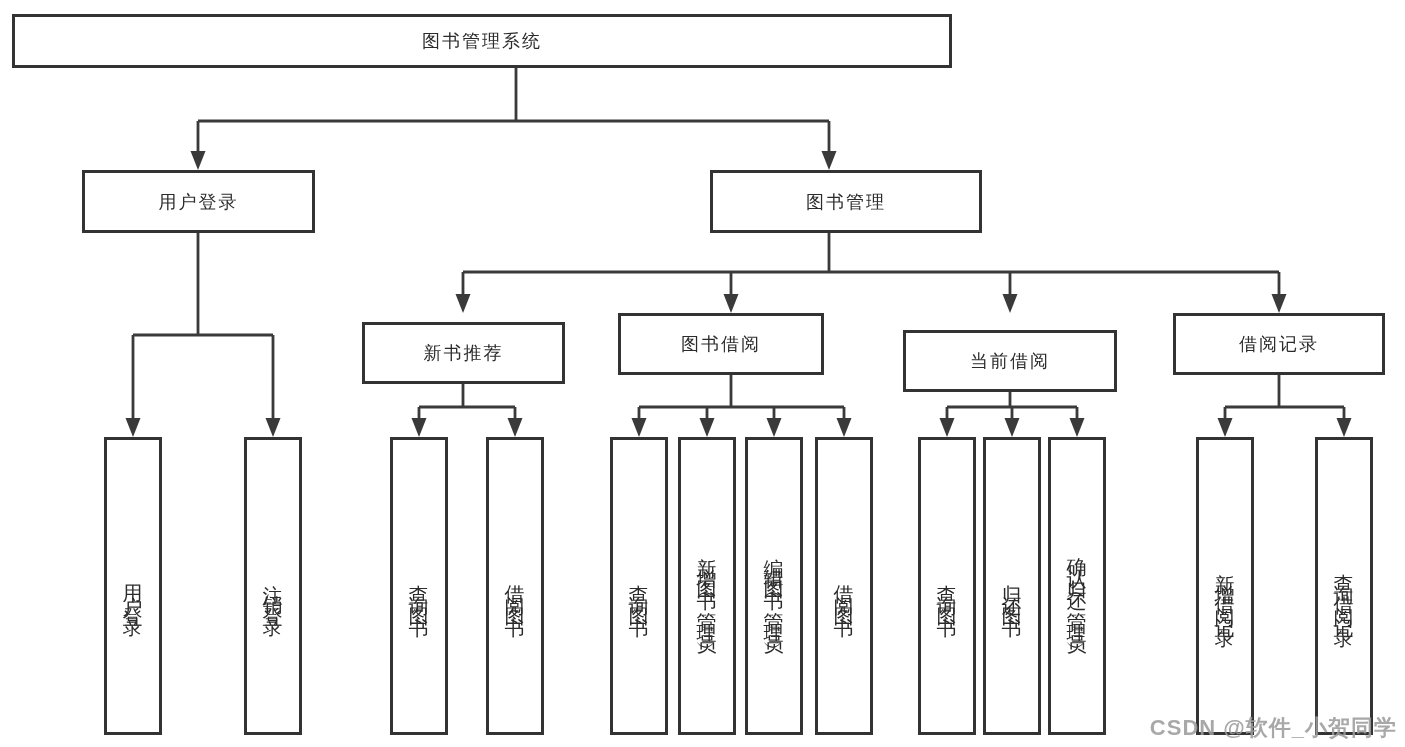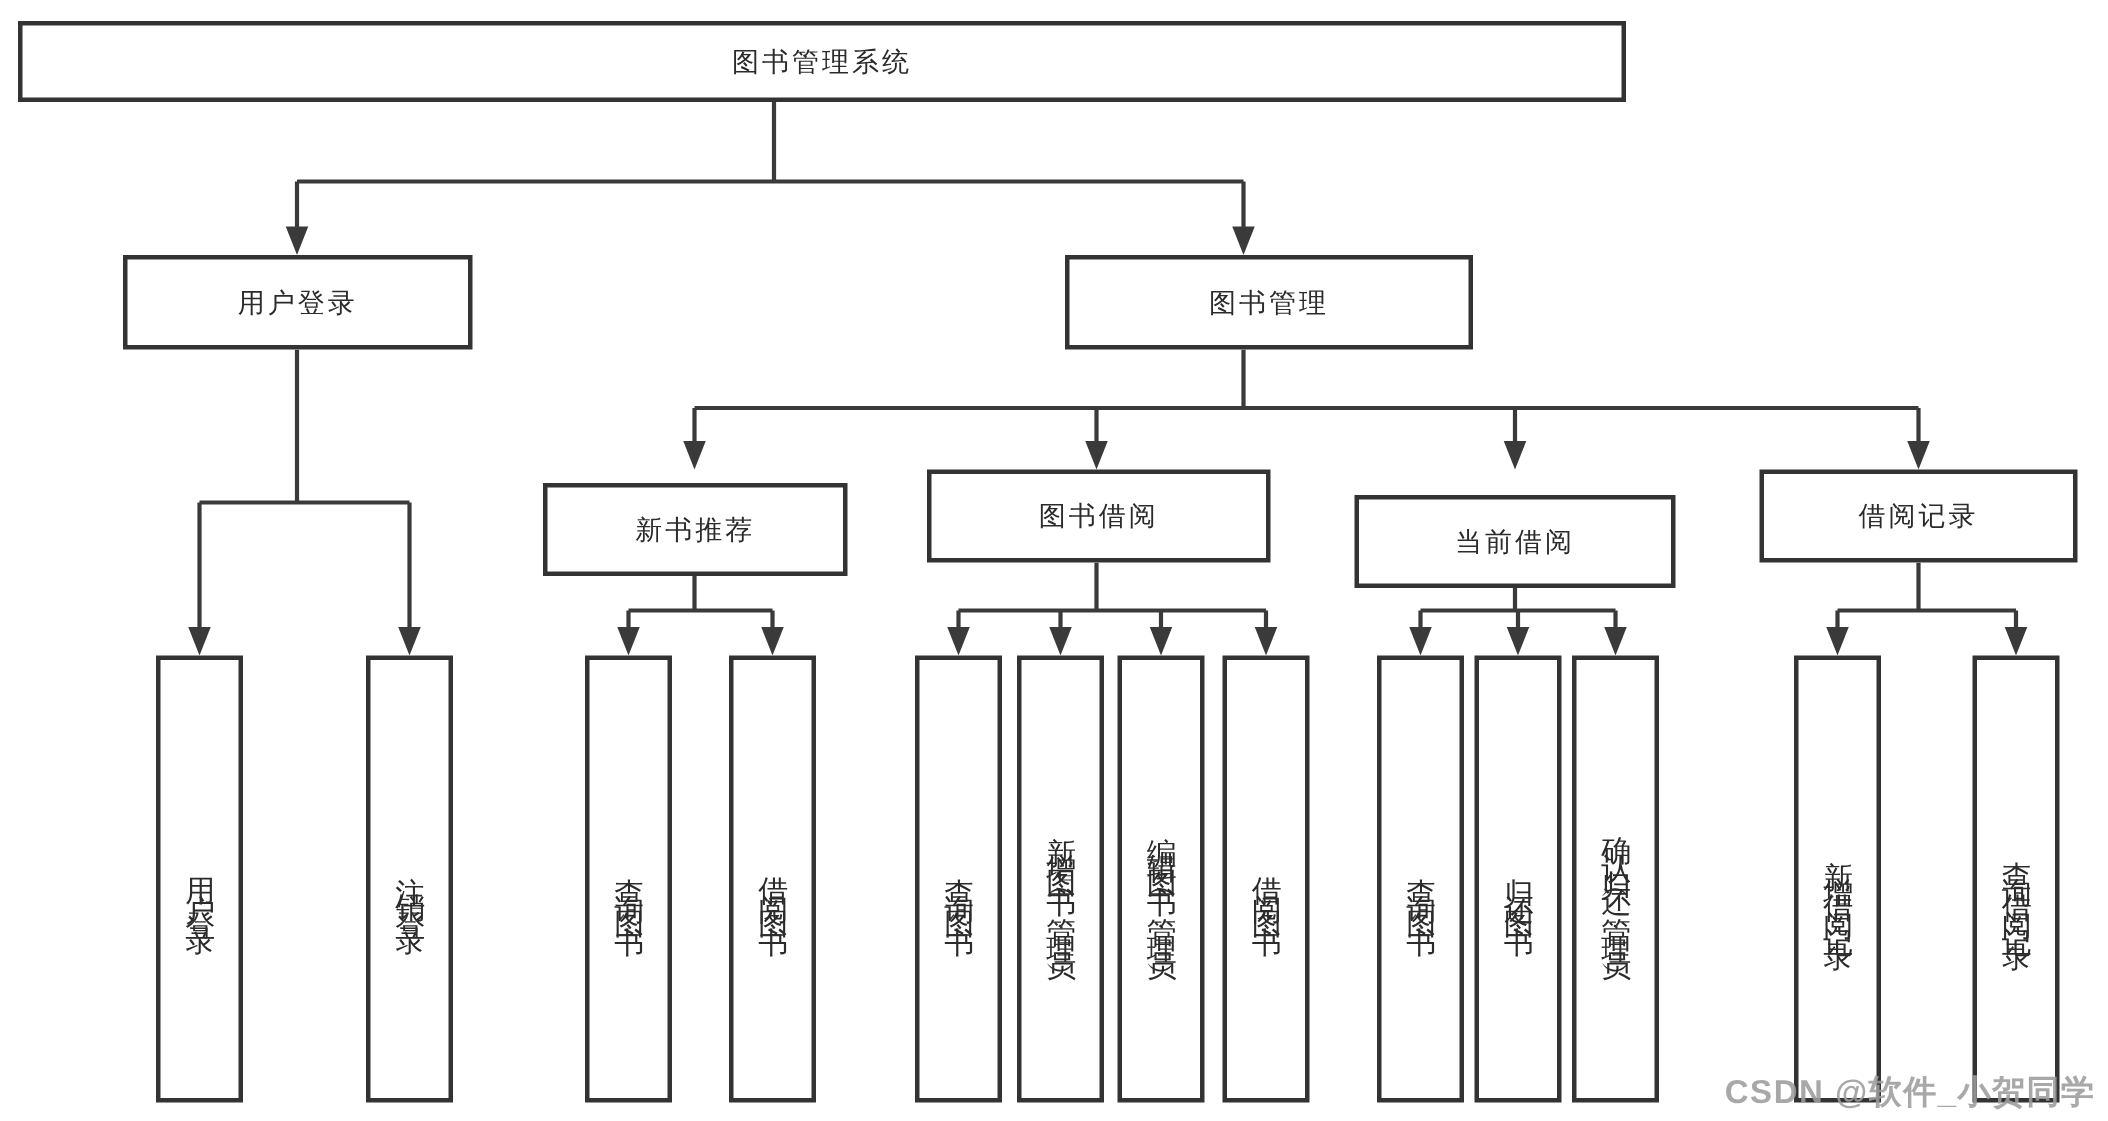--- a/index.html
+++ b/index.html
@@ -92,27 +92,27 @@
     <path class="cline" d="M1010,375 V407 M947,407 H1077 M947,407 V419 M1012,407 V419 M1077,407 V419"></path>
     <polygon class="carrow" points="939.5,418 954.5,418 947,437"></polygon>
     <polygon class="carrow" points="1004.5,418 1019.5,418 1012,437"></polygon>
     <polygon class="carrow" points="1069.5,418 1084.5,418 1077,437"></polygon>
 
     <path class="cline" d="M1279,375 V407 M1225,407 H1344 M1225,407 V419 M1344,407 V419"></path>
     <polygon class="carrow" points="1217.5,418 1232.5,418 1225,437"></polygon>
     <polygon class="carrow" points="1336.5,418 1351.5,418 1344,437"></polygon>
   </svg>
 
-  <div class="node" style="left:12px; top:14px; width:1072px; height:54px;">图书管理系统</div>
+  <div class="node" style="left:12px; top:14px; width:940px; height:54px;">图书管理系统</div>
 
   <div class="node" style="left:82px; top:170px; width:233px; height:63px;">用户登录</div>
   <div class="node" style="left:710px; top:170px; width:272px; height:63px;">图书管理</div>
 
   <div class="node" style="left:362px; top:322px; width:203px; height:62px;">新书推荐</div>
-  <div class="node" style="left:618px; top:313px; width:229px; height:62px;">图书借阅</div>
+  <div class="node" style="left:618px; top:313px; width:206px; height:62px;">图书借阅</div>
   <div class="node" style="left:903px; top:330px; width:214px; height:62px;">当前借阅</div>
   <div class="node" style="left:1173px; top:313px; width:212px; height:62px;">借阅记录</div>
 
   <div class="node vnode" style="left:104px; top:437px; width:58px; height:298px;">用户登录</div>
   <div class="node vnode" style="left:244px; top:437px; width:58px; height:298px;">注销登录</div>
 
   <div class="node vnode" style="left:390px; top:437px; width:58px; height:298px;">查询图书</div>
   <div class="node vnode" style="left:486px; top:437px; width:58px; height:298px;">借阅图书</div>
 
   <div class="node vnode" style="left:610px; top:437px; width:58px; height:298px;">查询图书</div>

